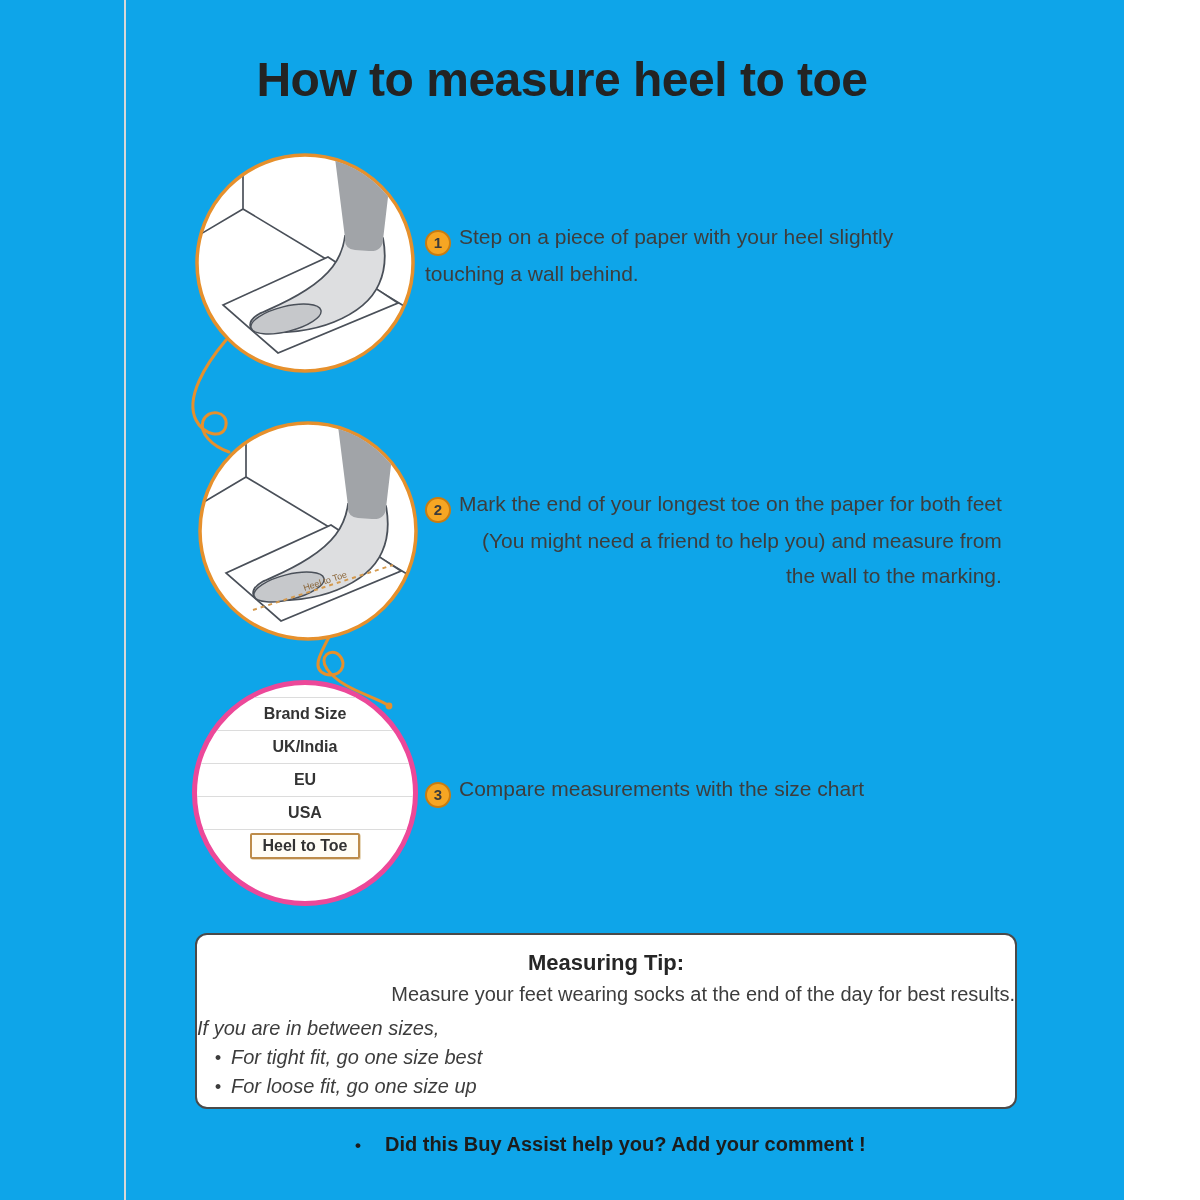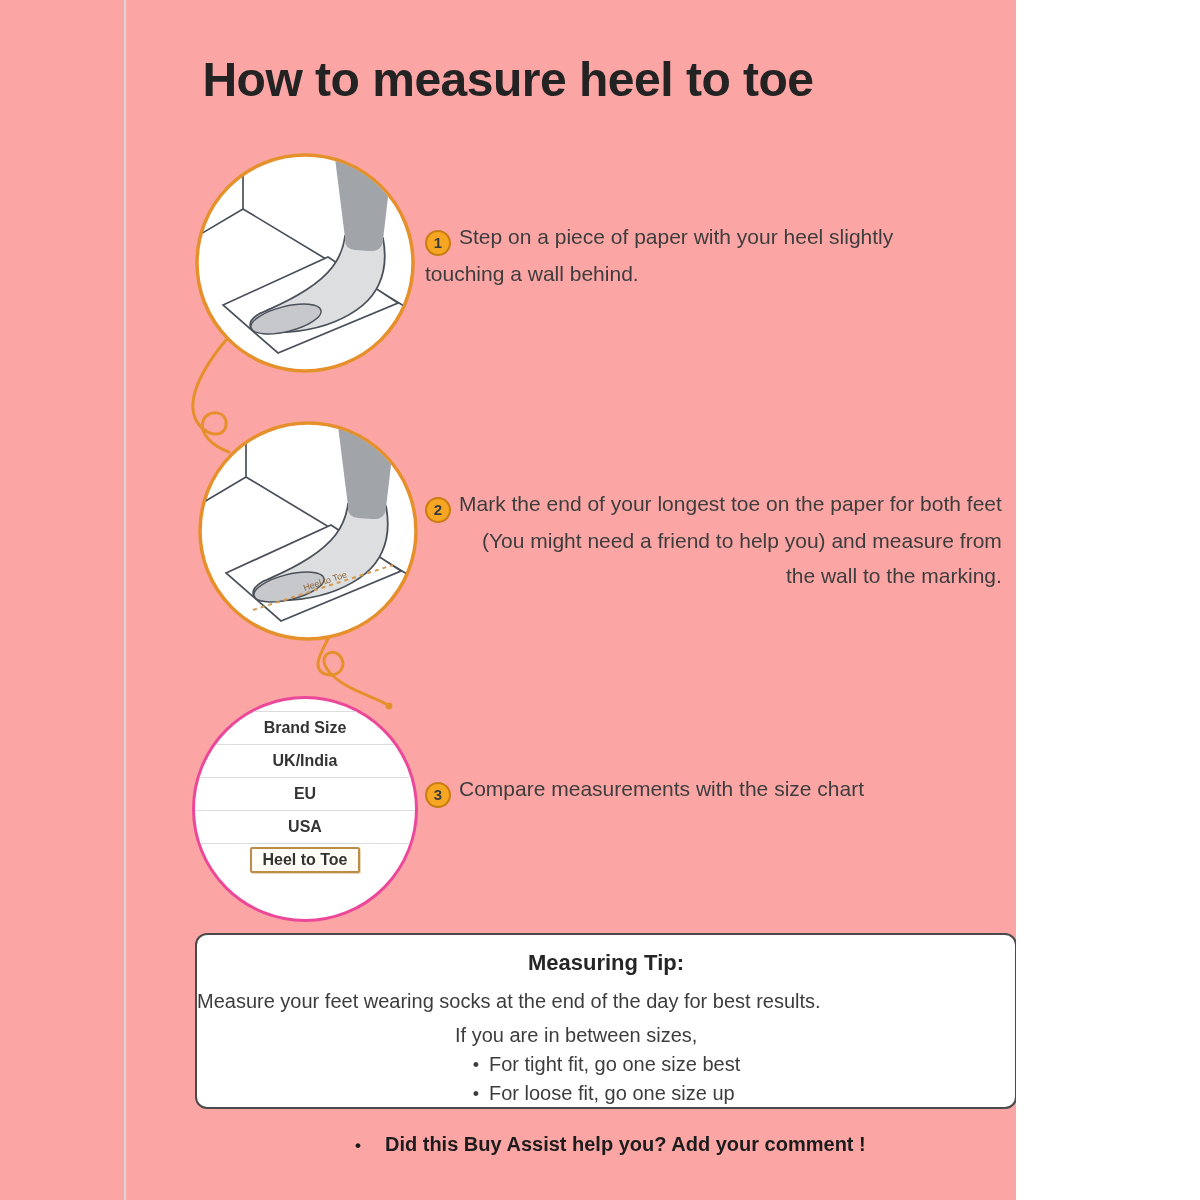--- a/index.html
+++ b/index.html
@@ -1,33 +1,33 @@
 <!DOCTYPE html>
 <html><head>
 <meta charset="utf-8">
 <style>
   html,body{margin:0;padding:0;background:#ffffff;}
   #canvas{
-    position:relative;width:1016px;height:1200px;background:#fca5a5;overflow:hidden;
+    position:relative;width:1124px;height:1200px;background:#0ea5e9;overflow:hidden;
     font-family:"Liberation Sans", sans-serif;color:#3a3a3a;
   }
   .left-rule{position:absolute;left:124px;top:0;width:2px;height:1200px;background:#d8d8d8;}
   .page-title{
     position:absolute;left:0;right:0;top:52px;text-align:center;
     font-size:48px;font-weight:bold;color:#232323;letter-spacing:-.5px;
   }
   
   .connector-layer{position:absolute;left:0;top:0;width:1200px;height:1200px;pointer-events:none;}
   
   .illus-circle{position:absolute;width:226px;height:226px;}
   .illus-circle svg{display:block;}
   
   .chart-circle{
-    position:absolute;left:192px;top:696px;width:226px;height:226px;border-radius:50%;
-    border:3px solid #ec4899;background:#fff;overflow:hidden;box-sizing:border-box;
+    position:absolute;left:192px;top:680px;width:226px;height:226px;border-radius:50%;
+    border:5px solid #ec4899;background:#fff;overflow:hidden;box-sizing:border-box;
   }
   .chart-rows{position:absolute;left:0;top:12px;width:100%;}
   .chart-row{
     height:32px;line-height:32px;text-align:center;font-size:16px;font-weight:bold;color:#333;
     border-top:1px solid #dcdcdc;
   }
   .chart-row.hl-row{display:flex;align-items:center;justify-content:center;}
   .hl-chip{
     display:inline-block;border:2px solid #bd8c4a;background:#fffdf6;border-radius:2px;
     padding:0 10px;line-height:22px;font-size:16px;font-weight:bold;color:#333;
@@ -40,22 +40,22 @@
     display:inline-flex;align-items:center;justify-content:center;vertical-align:-4px;
     width:26px;height:26px;border-radius:50%;background:#F6A623;border:2px solid #C97C10;
     box-sizing:border-box;font-size:15px;font-weight:bold;color:#3b3b3b;margin-right:8px;
   }
   
   .tip-box{
     position:absolute;left:195px;top:933px;width:822px;height:176px;box-sizing:border-box;
     border:2px solid #4a4a4a;border-radius:12px;background:#fff;
   }
   .tip-title{margin-top:15px;text-align:center;font-size:22px;font-weight:bold;color:#262626;}
-  .tip-line1{margin-top:14px;text-align:left;font-size:20px;color:#3d3d3d;}
-  .tip-sub{margin-left:258px;margin-top:11px;font-size:20px;color:#3d3d3d;}
+  .tip-line1{margin-top:7px;text-align:right;font-size:20px;color:#3d3d3d;}
+  .tip-sub{margin-top:11px;font-size:20px;color:#3d3d3d;font-style:italic;}
   .tip-bullet-row{display:flex;align-items:baseline;margin-top:6px;margin-left:8px;}
   .tip-bullet-dot{width:26px;text-align:center;font-size:18px;color:#3d3d3d;}
   .footer-note{
     position:absolute;left:355px;top:1133px;display:flex;align-items:baseline;
     font-size:20px;font-weight:bold;color:#1c1c1c;
   }
   .footer-dot{font-size:17px;margin-right:24px;}
 </style>
 </head>
 <body>

